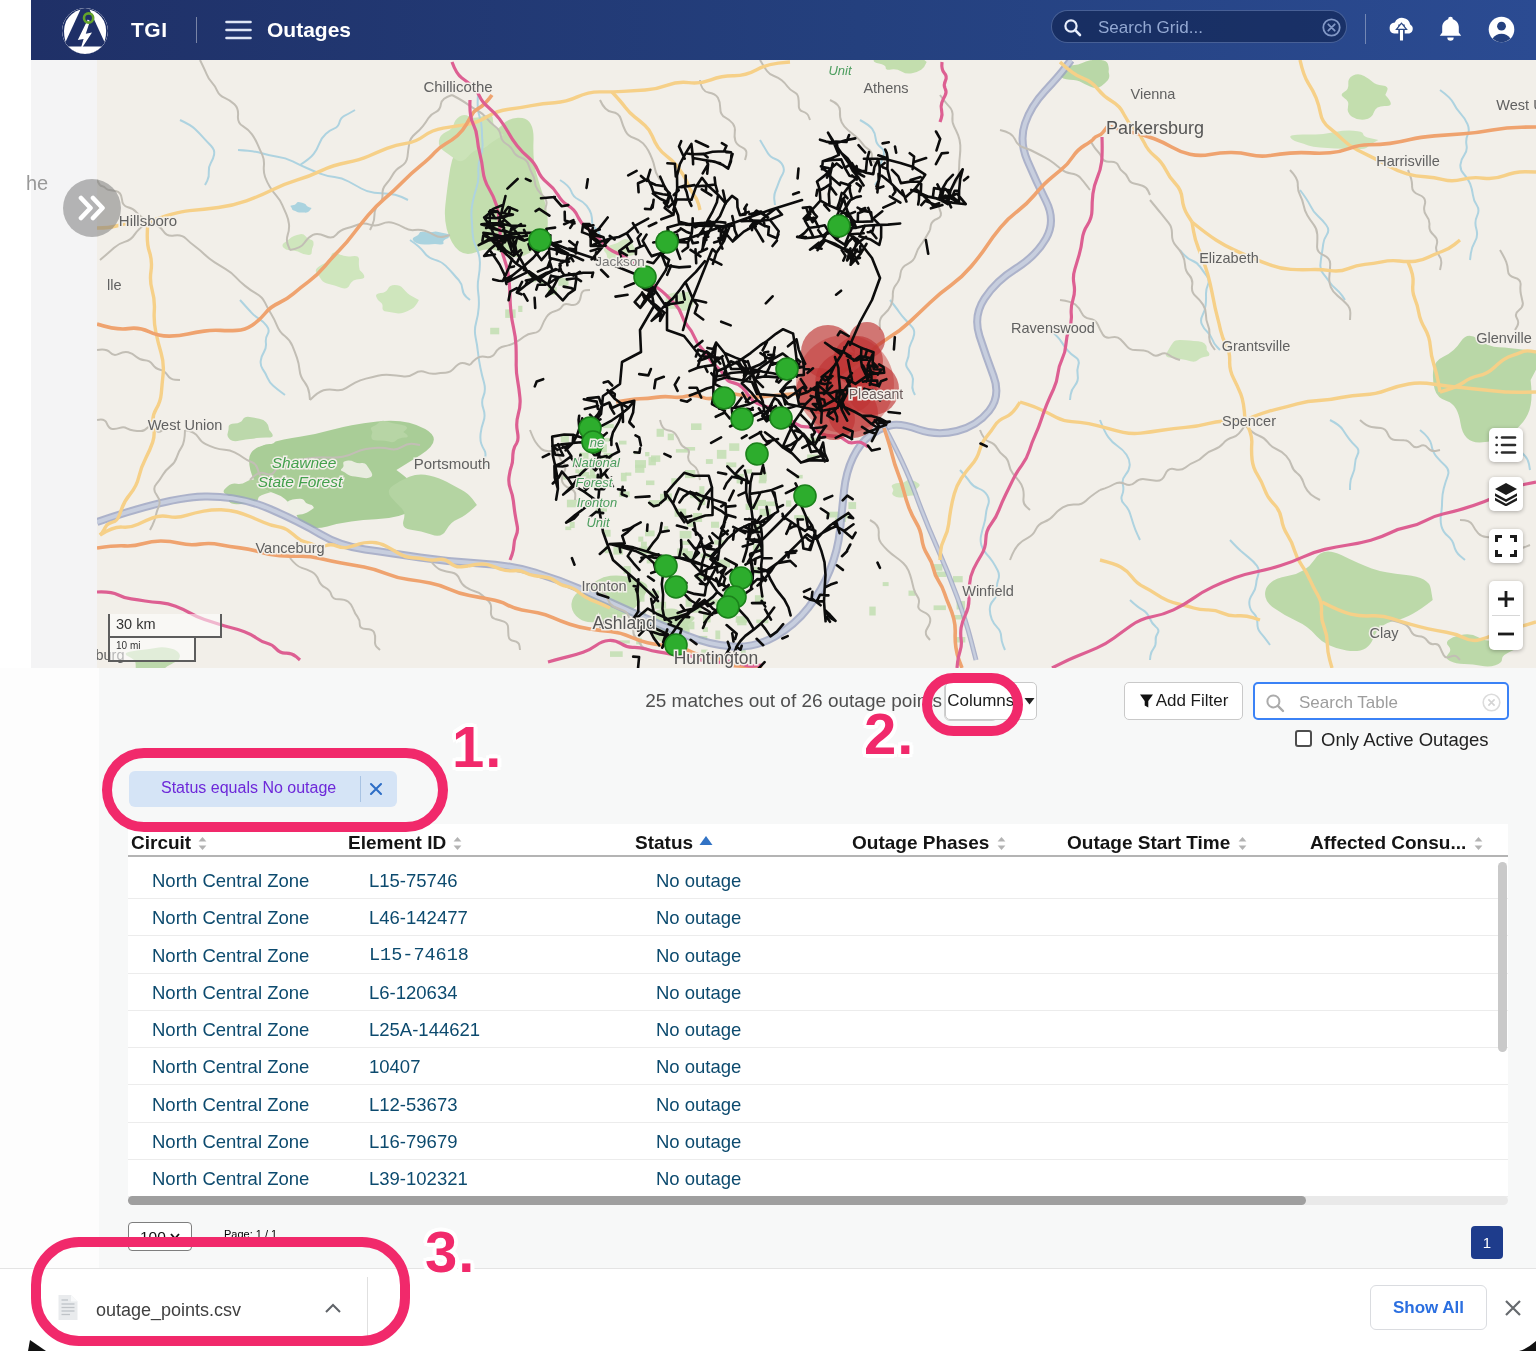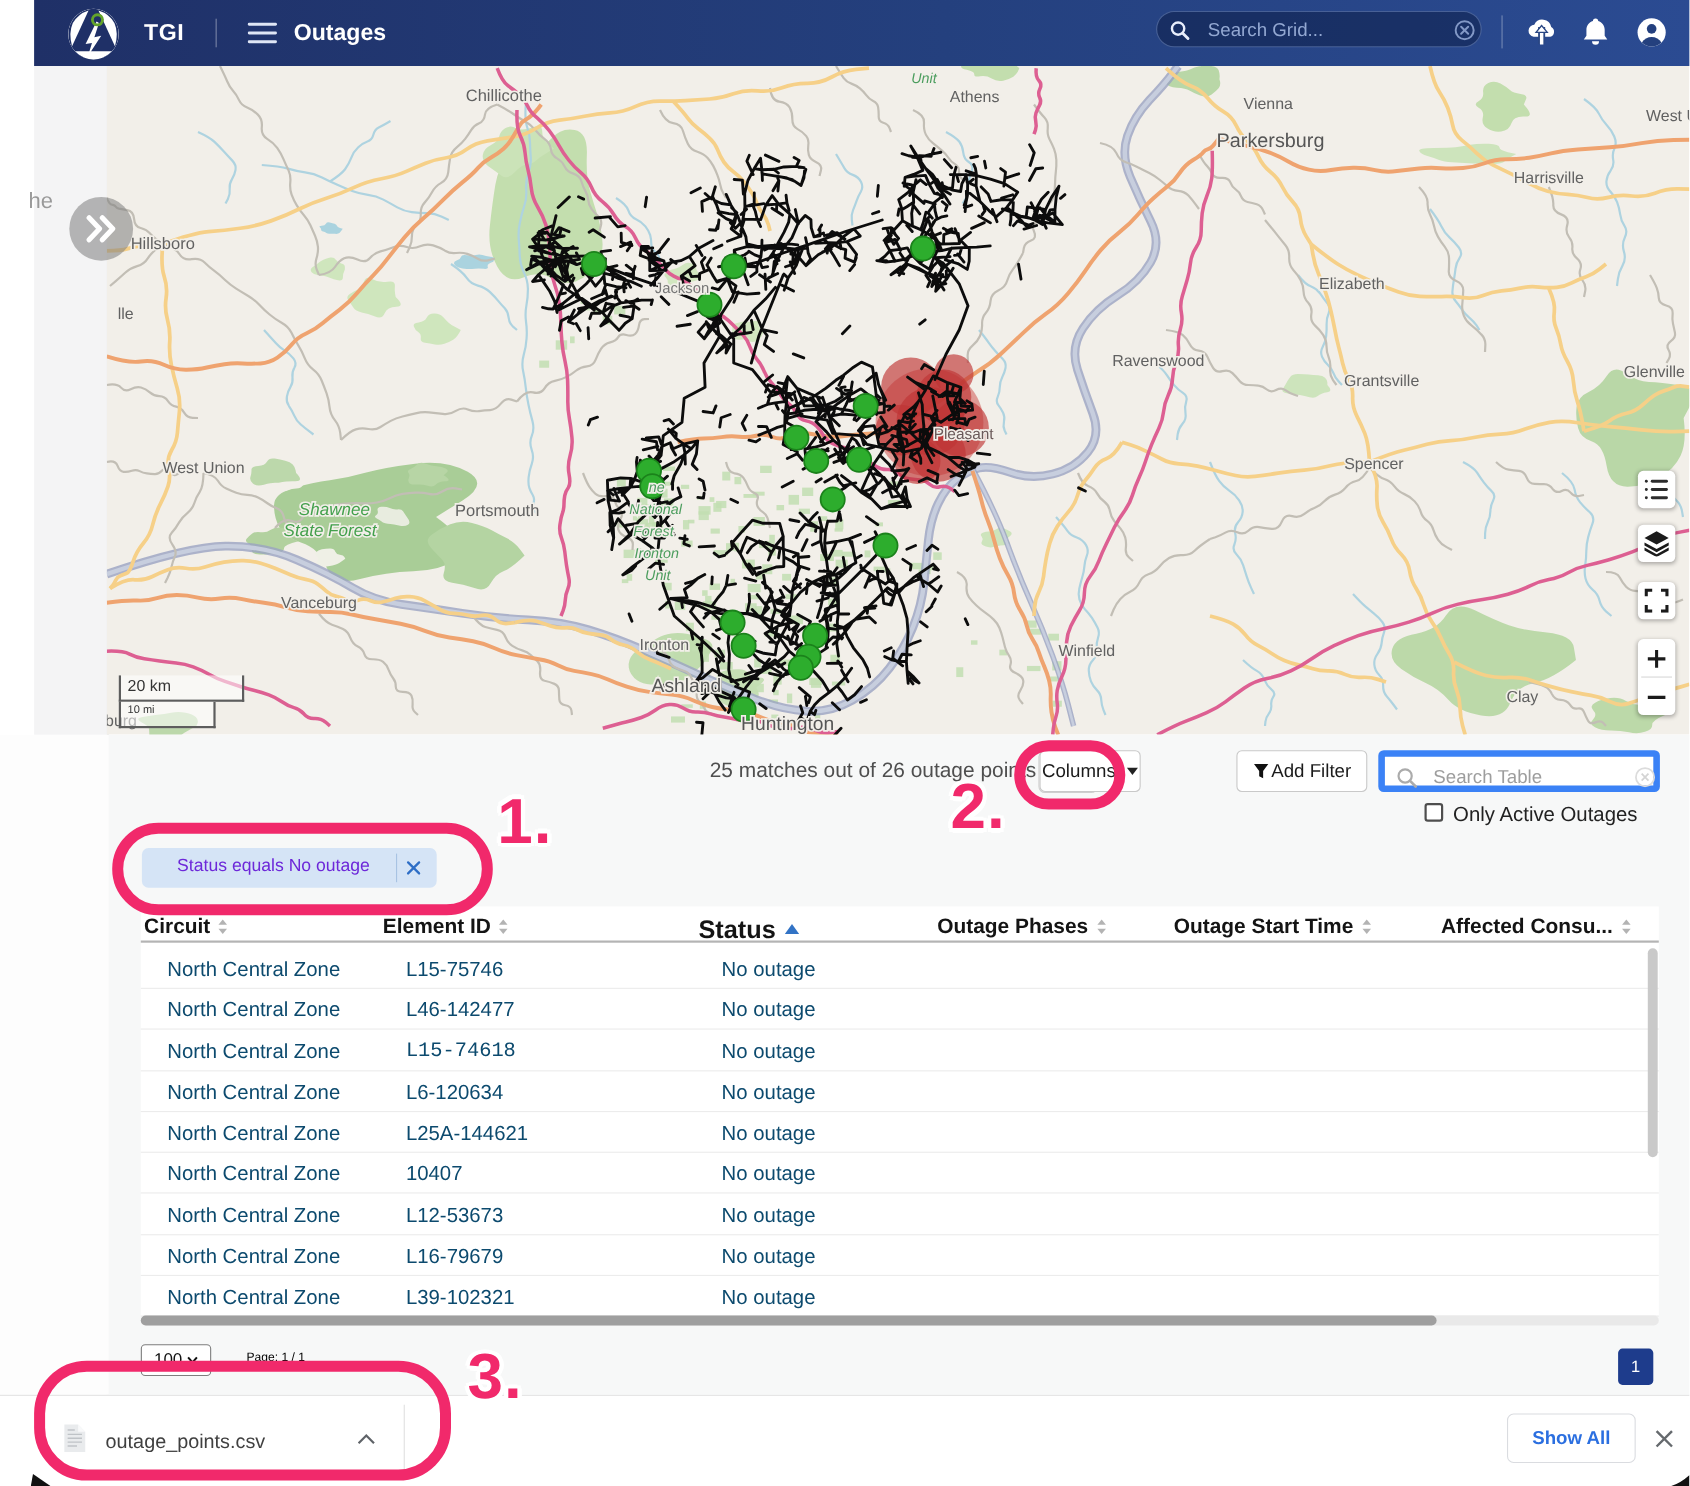--- a/index.html
+++ b/index.html
@@ -432,21 +432,21 @@
 
 <div class="abs" style="left:63px;top:179px;width:58px;height:58px;border-radius:50%;background:rgba(125,125,125,0.55);color:#fff;display:flex;align-items:center;justify-content:center;">
   <svg width="30" height="26" viewBox="0 0 30 26">
       <g fill="none" stroke="#fff" stroke-width="4.6" stroke-linecap="round" stroke-linejoin="round">
         <path d="M4 3 L13.5 13 L4 23"></path>
         <path d="M16 3 L25.5 13 L16 23"></path>
       </g>
     </svg>
 </div>
 
-<div class="abs" style="left:108px;top:614px;width:114px;height:24px;background:rgba(255,255,255,0.55);border:2px solid #5d5d5d;border-top:none;font-size:14.5px;color:#333;padding:2px 0 0 6px;">20 km</div>
+<div class="abs" style="left:108px;top:614px;width:114px;height:24px;background:rgba(255,255,255,0.55);border:2px solid #5d5d5d;border-top:none;font-size:14.5px;color:#333;padding:2px 0 0 6px;">30 km</div>
 <div class="abs" style="left:108px;top:638px;width:88px;height:24px;background:rgba(255,255,255,0.55);border:2px solid #5d5d5d;border-top:none;font-size:10px;color:#333;padding:2px 0 0 6px;">10 mi</div>
 
 <div class="mapbtn" style="top:428px;">
   <svg width="22" height="20" viewBox="0 0 22 20">
       <g stroke="#2c2c2c" stroke-width="2.6" stroke-linecap="round">
         <line x1="1.6" y1="2.5" x2="1.7" y2="2.5"></line>
         <line x1="7" y1="2.5" x2="20" y2="2.5"></line>
         <line x1="1.6" y1="10" x2="1.7" y2="10"></line>
         <line x1="7" y1="10" x2="20" y2="10"></line>
         <line x1="1.6" y1="17.5" x2="1.7" y2="17.5"></line>
@@ -498,21 +498,21 @@
 </div>
 
 <div class="btn" style="left:945px;top:682px;width:92px;">Columns&nbsp;&nbsp;<svg width="11" height="8" viewBox="0 0 11 8">
       <path d="M0.5 1 L10.5 1 L5.5 7.5 Z" fill="#222"></path>
     </svg></div>
 <div class="btn" style="left:1124px;top:682px;width:119px;">
   <svg width="15" height="16" viewBox="0 0 15 16" style="margin-right:2px">
       <path d="M1 1.5 L14 1.5 L9.3 8 L9.3 14.5 L5.7 12.6 L5.7 8 Z" fill="#111"></path>
     </svg>Add Filter</div>
 
-<div class="abs" style="left:1253px;top:682px;width:256px;height:38px;background:#fff;border:6px solid #3b82f6;border-radius:5px;">
+<div class="abs" style="left:1253px;top:682px;width:256px;height:38px;background:#fff;border:2px solid #3b82f6;border-radius:5px;">
   <svg class="abs" style="left:10px;top:9px;" width="20" height="20" viewBox="0 0 20 20">
       <circle cx="8.4" cy="8.4" r="6" fill="none" stroke="#ababab" stroke-width="2"></circle>
       <line x1="12.9" y1="12.9" x2="18" y2="18" stroke="#ababab" stroke-width="2.4" stroke-linecap="round"></line>
     </svg>
   <div class="abs" style="left:44px;top:9px;font-size:17px;color:#9d9d9d;">Search Table</div>
   <svg class="abs" style="left:227px;top:9px;" width="19" height="19" viewBox="0 0 19 19">
       <circle cx="9.5" cy="9.5" r="8.3" fill="none" stroke="#dcdcdc" stroke-width="1.6"></circle>
       <path d="M6.4 6.4 L12.6 12.6 M12.6 6.4 L6.4 12.6" stroke="#d4d4d4" stroke-width="1.6"></path>
     </svg>
 </div>
@@ -531,21 +531,21 @@
 <div class="abs" style="left:128px;top:824px;width:1380px;height:372px;background:#fff;">
 </div>
 <div style="position:absolute;left:131px;top:832px;font-size:19px;font-weight:bold;color:#141414;white-space:nowrap;">Circuit&nbsp;<svg width="13" height="15" viewBox="0 0 13 15" style="vertical-align:-2px">
       <path d="M6.5 1 L10.4 5.6 L2.6 5.6 Z" fill="#b3b3b3"></path>
       <path d="M6.5 14 L10.4 9.4 L2.6 9.4 Z" fill="#b3b3b3"></path>
     </svg></div>
 <div style="position:absolute;left:348px;top:832px;font-size:19px;font-weight:bold;color:#141414;white-space:nowrap;">Element ID&nbsp;<svg width="13" height="15" viewBox="0 0 13 15" style="vertical-align:-2px">
       <path d="M6.5 1 L10.4 5.6 L2.6 5.6 Z" fill="#b3b3b3"></path>
       <path d="M6.5 14 L10.4 9.4 L2.6 9.4 Z" fill="#b3b3b3"></path>
     </svg></div>
-<div style="position:absolute;left:635px;top:832px;font-size:23px;font-weight:bold;color:#141414;white-space:nowrap;">Status&nbsp;<svg width="16" height="12" viewBox="0 0 16 12" style="vertical-align:2px">
+<div style="position:absolute;left:635px;top:832px;font-size:19px;font-weight:bold;color:#141414;white-space:nowrap;">Status&nbsp;<svg width="16" height="12" viewBox="0 0 16 12" style="vertical-align:2px">
       <path d="M8 1 L14.5 10 L1.5 10 Z" fill="#3273c5"></path>
     </svg></div>
 <div style="position:absolute;left:852px;top:832px;font-size:19px;font-weight:bold;color:#141414;white-space:nowrap;">Outage Phases&nbsp;<svg width="13" height="15" viewBox="0 0 13 15" style="vertical-align:-2px">
       <path d="M6.5 1 L10.4 5.6 L2.6 5.6 Z" fill="#b3b3b3"></path>
       <path d="M6.5 14 L10.4 9.4 L2.6 9.4 Z" fill="#b3b3b3"></path>
     </svg></div>
 <div style="position:absolute;left:1067px;top:832px;font-size:19px;font-weight:bold;color:#141414;white-space:nowrap;">Outage Start Time&nbsp;<svg width="13" height="15" viewBox="0 0 13 15" style="vertical-align:-2px">
       <path d="M6.5 1 L10.4 5.6 L2.6 5.6 Z" fill="#b3b3b3"></path>
       <path d="M6.5 14 L10.4 9.4 L2.6 9.4 Z" fill="#b3b3b3"></path>
     </svg></div>

